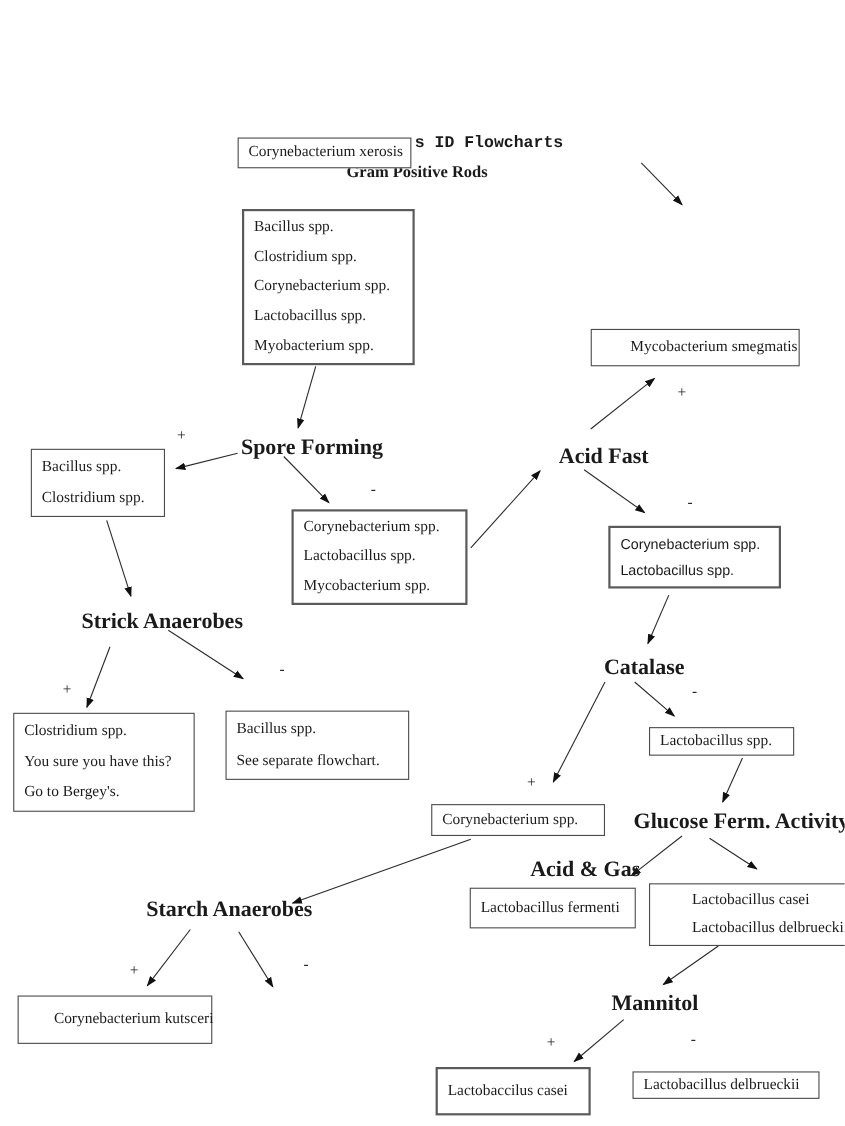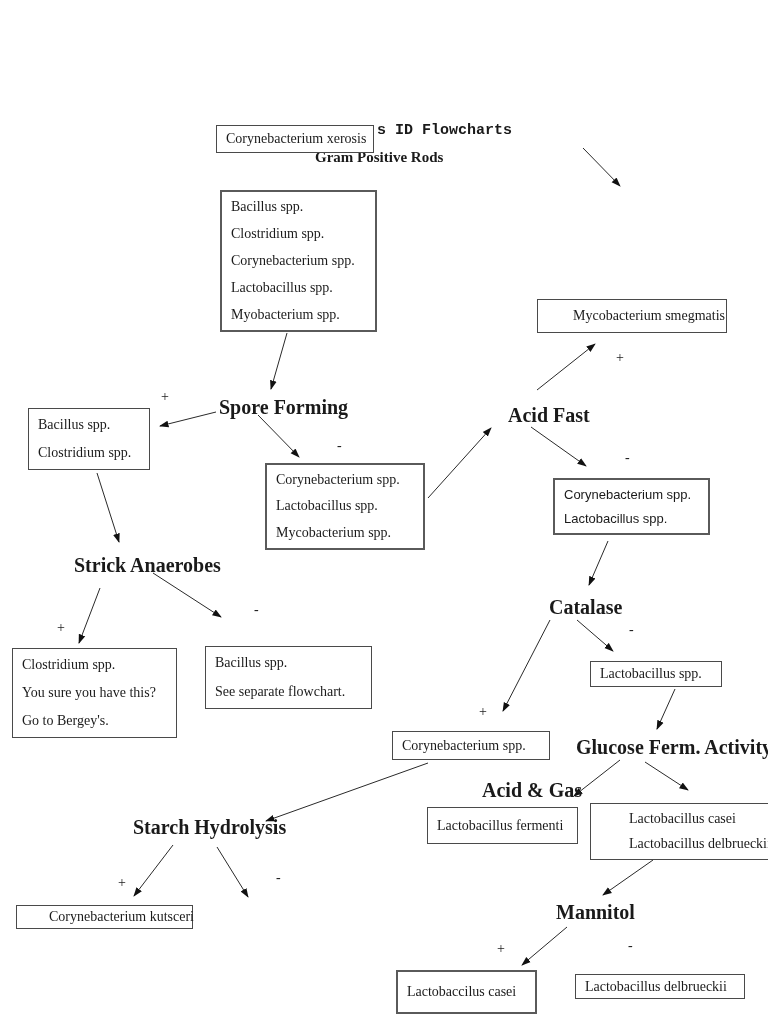--- a/index.html
+++ b/index.html
@@ -112,39 +112,39 @@
 
   <div class="box" style="left:427px; top:807px; width:151px; height:37px;">
     <div class="bl">Lactobacillus fermenti</div>
   </div>
 
   <div class="box" style="left:590px; top:803px; width:196px; height:57px;padding-left:38px;">
     <div class="bl">Lactobacillus casei</div>
     <div class="bl">Lactobacillus delbrueckii</div>
   </div>
 
-  <div class="box" style="left:16px; top:905px; width:177px; height:24px;padding-left:32px;">
+  <div class="box" style="left:16px; top:905px; width:177px; height:44px;padding-left:32px;">
     <div class="bl">Corynebacterium kutsceri</div>
   </div>
 
   <div class="box th" style="left:396px; top:970px; width:141px; height:44px;">
     <div class="bl">Lactobaccilus casei</div>
   </div>
 
   <div class="box" style="left:575px; top:974px; width:170px; height:25px;">
     <div class="bl">Lactobacillus delbrueckii</div>
   </div>
 
   <div class="lbl" style="left:219px; top:396px;">Spore Forming</div>
   <div class="lbl" style="left:508px; top:404px;">Acid Fast</div>
   <div class="lbl" style="left:74px; top:554px;">Strick Anaerobes</div>
   <div class="lbl" style="left:549px; top:596px;">Catalase</div>
   <div class="lbl" style="left:576px; top:736px;">Glucose Ferm. Activity</div>
   <div class="lbl" style="left:482px; top:779px;">Acid &amp; Gas</div>
-  <div class="lbl" style="left:133px; top:816px;">Starch Hydrolysis</div>
+  <div class="lbl" style="left:133px; top:816px;">Starch Anaerobes</div>
   <div class="lbl" style="left:556px; top:901px;text-align:center;">Mannitol</div>
 
   <div class="sign" style="left:161px; top:389px;">+</div>
   <div class="sign" style="left:337px; top:438px;">-</div>
   <div class="sign" style="left:616px; top:350px;">+</div>
   <div class="sign" style="left:625px; top:450px;">-</div>
   <div class="sign" style="left:57px; top:620px;">+</div>
   <div class="sign" style="left:254px; top:602px;">-</div>
   <div class="sign" style="left:479px; top:704px;">+</div>
   <div class="sign" style="left:629px; top:622px;">-</div>

